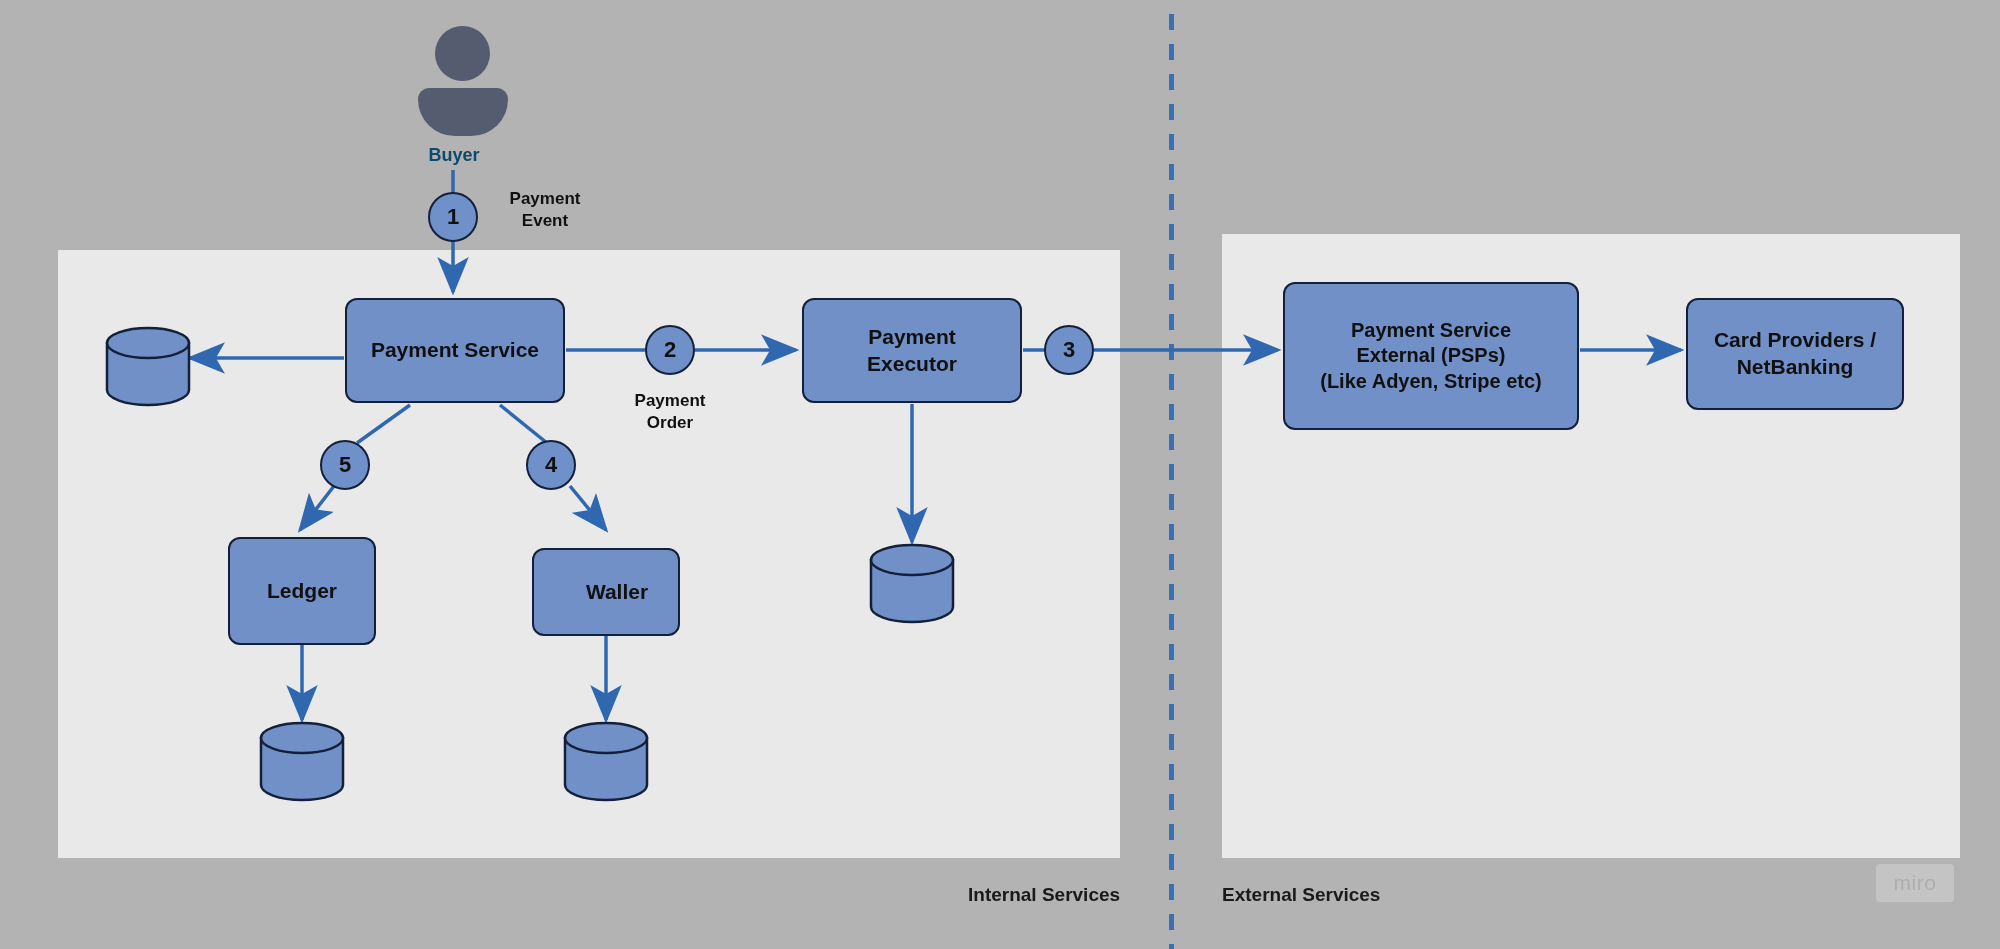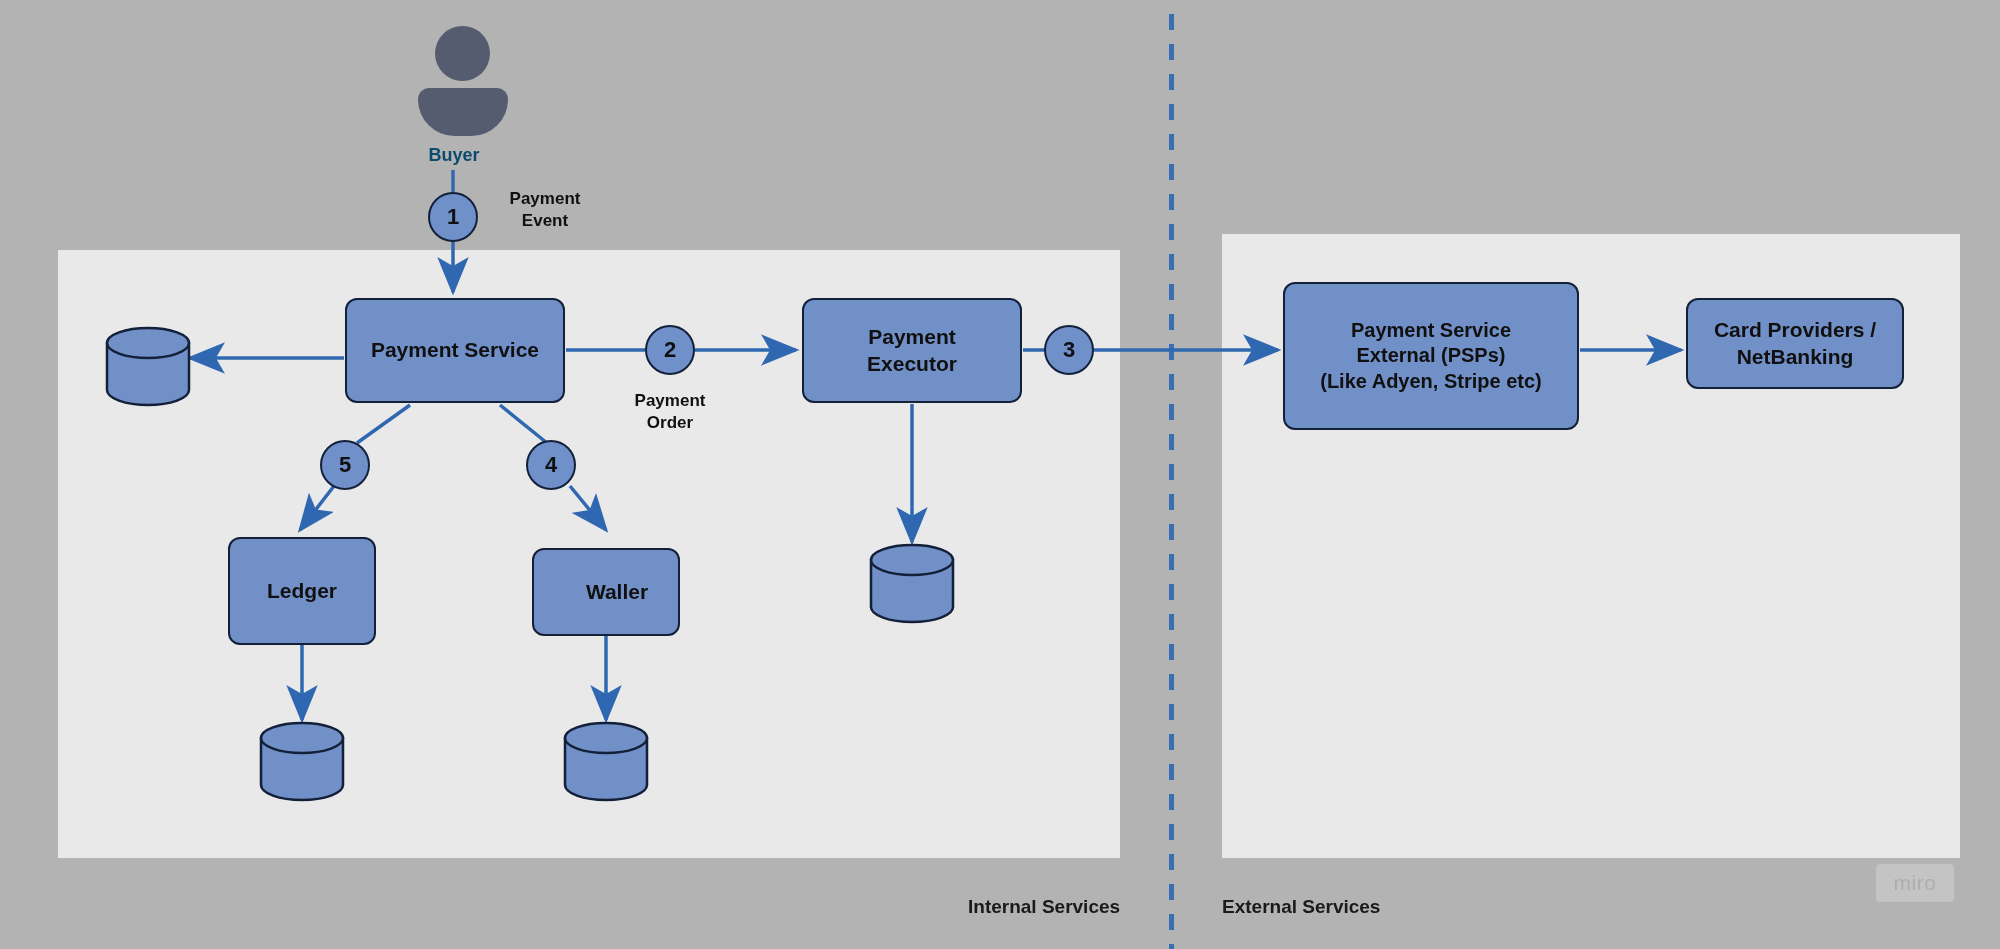--- a/index.html
+++ b/index.html
@@ -26,21 +26,20 @@
   }
   #panel-internal { left: 58px;   top: 250px; width: 1062px; height: 608px; }
   #panel-external { left: 1222px; top: 234px; width: 738px;  height: 624px; }
 
   .panel-label {
     position: absolute;
     font-size: 19px;
     font-weight: bold;
     color: #1a1a1a;
     white-space: nowrap;
-    margin-top: 12px;
   }
   #label-internal { left: 968px;  top: 884px; }
   #label-external { left: 1222px; top: 884px; }
 
   
   #divider {
     position: absolute;
     left: 1169px;
     top: 14px;
     width: 5px;
@@ -67,21 +66,21 @@
     line-height: 1.28;
     padding: 4px 8px;
     box-sizing: border-box;
   }
 
   #node-payment-service  { left: 345px;  top: 298px; width: 220px; height: 105px; }
   #node-payment-executor { left: 802px;  top: 298px; width: 220px; height: 105px; }
   #node-ledger           { left: 228px;  top: 537px; width: 148px; height: 108px;  }
   #node-waller           { left: 532px;  top: 548px; width: 148px; height: 88px; padding-left: 30px;  }
   #node-psp              { left: 1283px; top: 282px; width: 296px; height: 148px; font-size: 20px; }
-  #node-card-providers   { left: 1686px; top: 298px; width: 218px; height: 91px; }
+  #node-card-providers   { left: 1686px; top: 298px; width: 218px; height: 112px; }
 
   
   #actor-buyer {
     position: absolute;
     left: 418px;
     top: 26px;
     width: 70px;
     height: 100px;
   }
   #actor-buyer .head {

